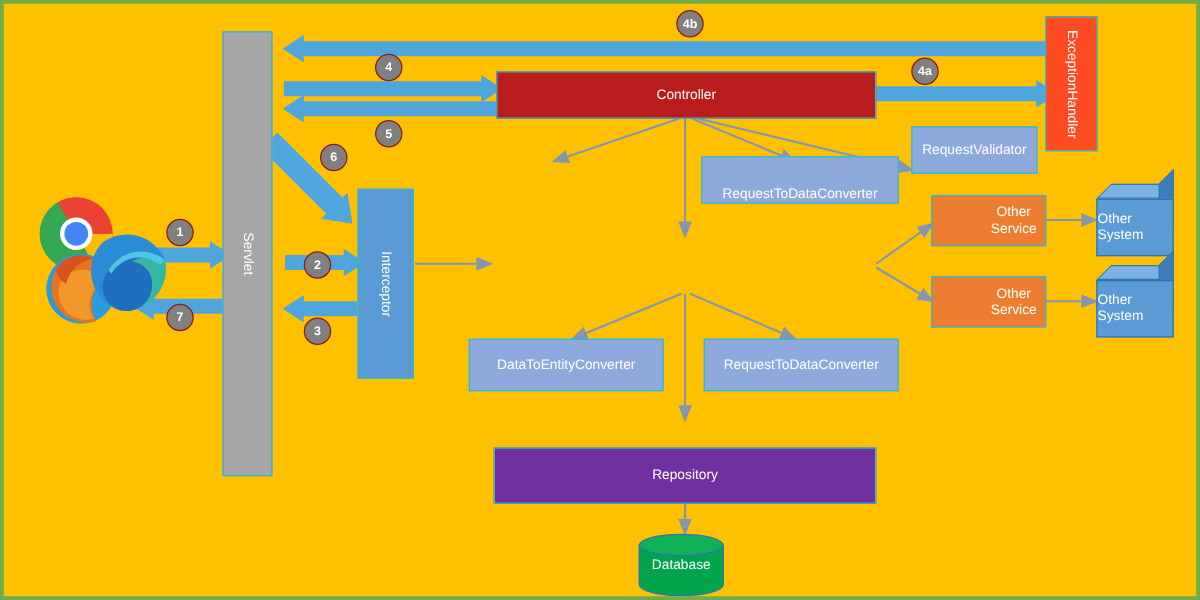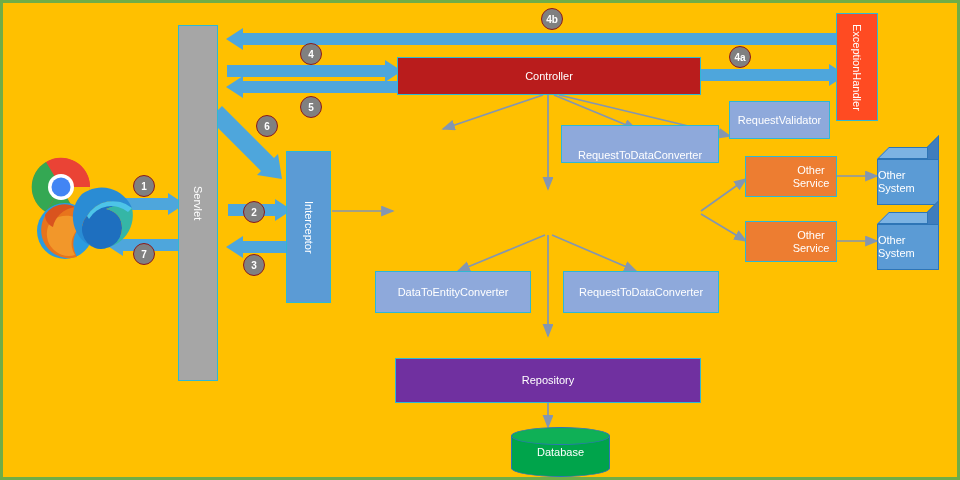--- a/index.html
+++ b/index.html
@@ -273,21 +273,21 @@
   </div>
 
   <div class="cube" style="left:874px; top:209px; width:62px; height:58px;">
     <div class="face-top"></div>
     <div class="face-side"></div>
     <div class="face-front">
       <span>Other System</span>
     </div>
   </div>
 
-  <div class="cylinder" style="left:508px; top:424px; width:99px; height:50px;">
+  <div class="cylinder" style="left:508px; top:424px; width:68px; height:50px;">
     <div class="bot-ellipse"></div>
     <div class="body"></div>
     <div class="top-ellipse"></div>
     <div class="cyl-label">
       <span>Database</span>
     </div>
   </div>
 
   <div class="badge" style="left:130px; top:172px;">
     <span>1</span>

